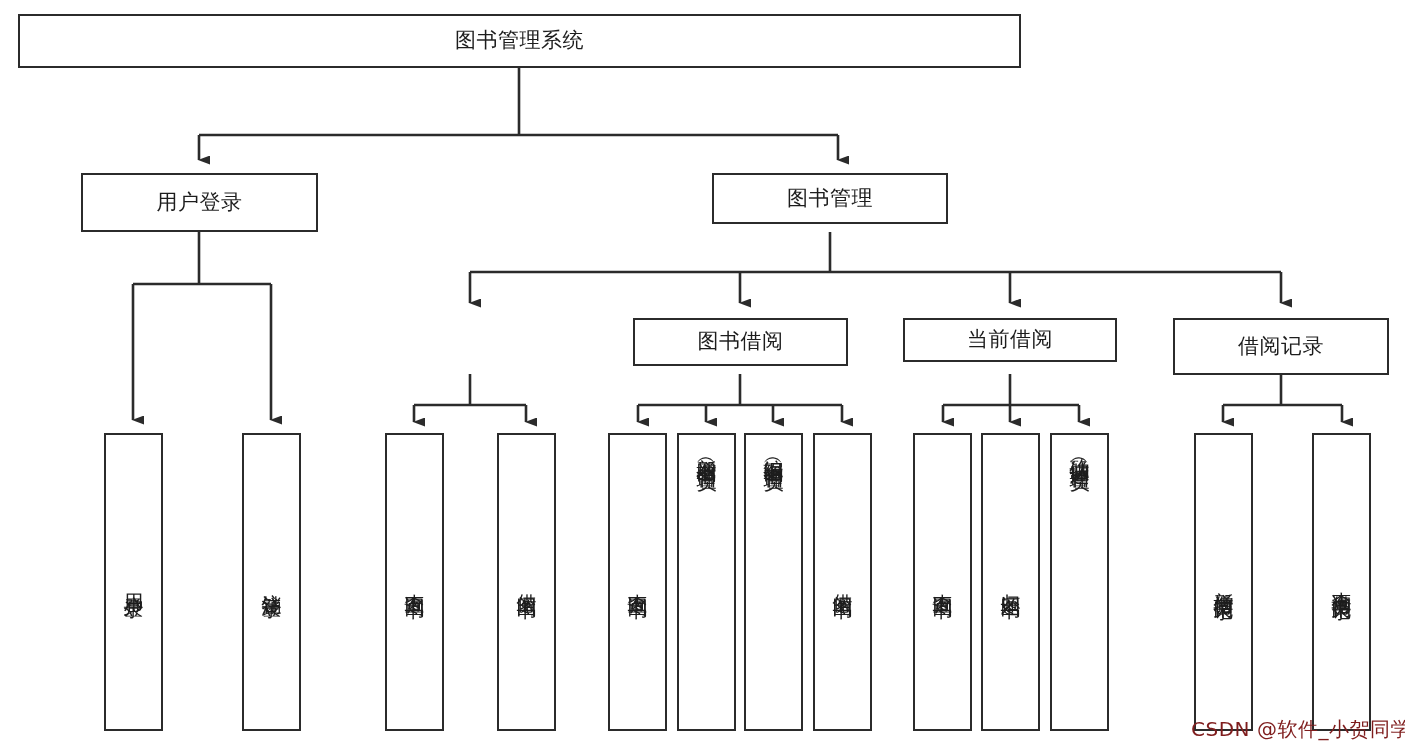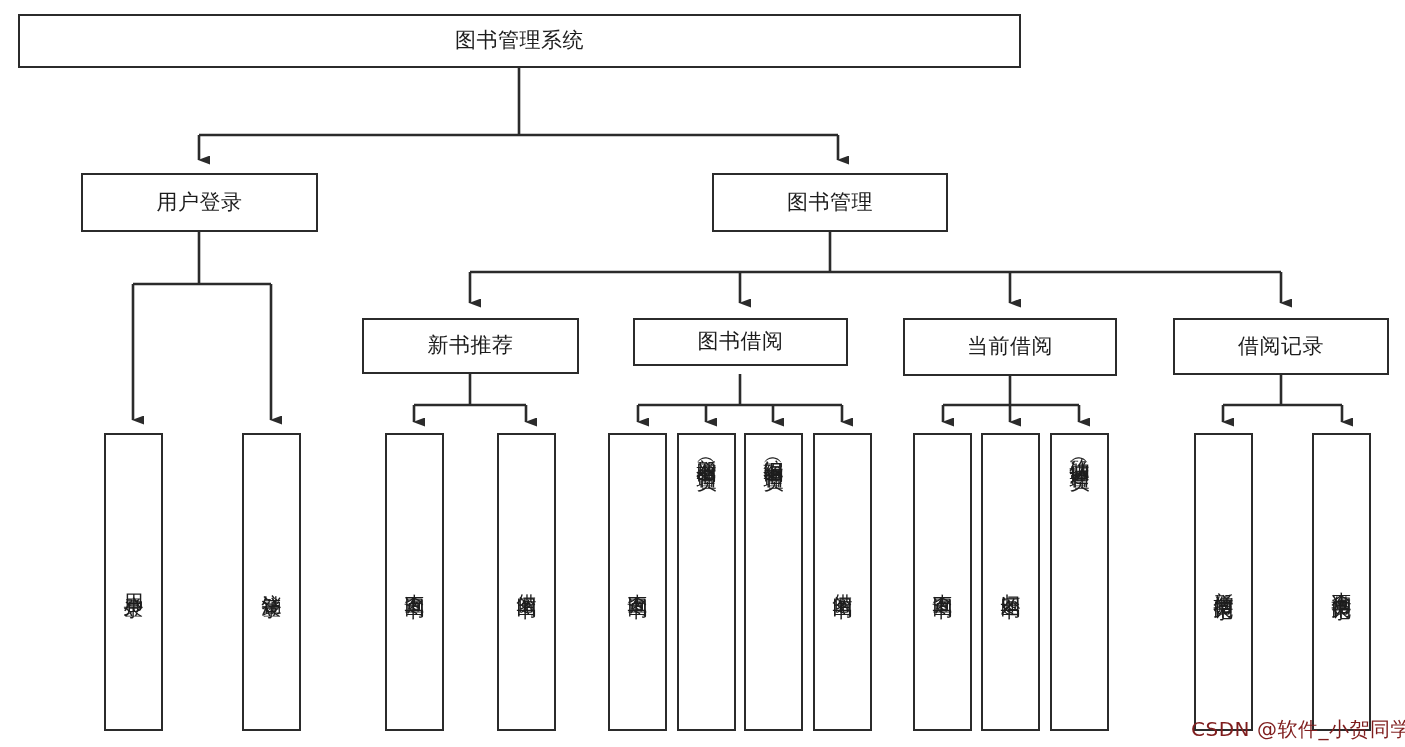--- a/index.html
+++ b/index.html
@@ -125,33 +125,30 @@
   </svg>
 
   <div class="node h" style="left:18px; top:14px; width:1003px; height:54px;">
     <span class="lbl">图书管理系统</span>
   </div>
 
   <div class="node h" style="left:81px; top:173px; width:237px; height:59px;">
     <span class="lbl">用户登录</span>
   </div>
 
-  <div class="node h" style="left:712px; top:173px; width:236px; height:59px;text-align:center;">
+  <div class="node h" style="left:712px; top:173px; width:236px; height:51px;text-align:center;">
     <span class="lbl">图书管理</span>
   </div>
 
-  <div class="node h" style="left:362px; top:318px; width:217px; height:56px;">
-    <span class="lbl">新书推荐</span>
-  </div>
 
   <div class="node h" style="left:633px; top:318px; width:215px; height:48px;">
     <span class="lbl">图书借阅</span>
   </div>
 
-  <div class="node h" style="left:903px; top:318px; width:214px; height:58px;">
+  <div class="node h" style="left:903px; top:318px; width:214px; height:44px;">
     <span class="lbl">当前借阅</span>
   </div>
 
   <div class="node h" style="left:1173px; top:318px; width:216px; height:57px;">
     <span class="lbl">借阅记录</span>
   </div>
 
   <div class="node v mid" style="left:104px; top:433px; width:59px; height:298px;">
     <span class="lbl">用户登录</span>
   </div>

